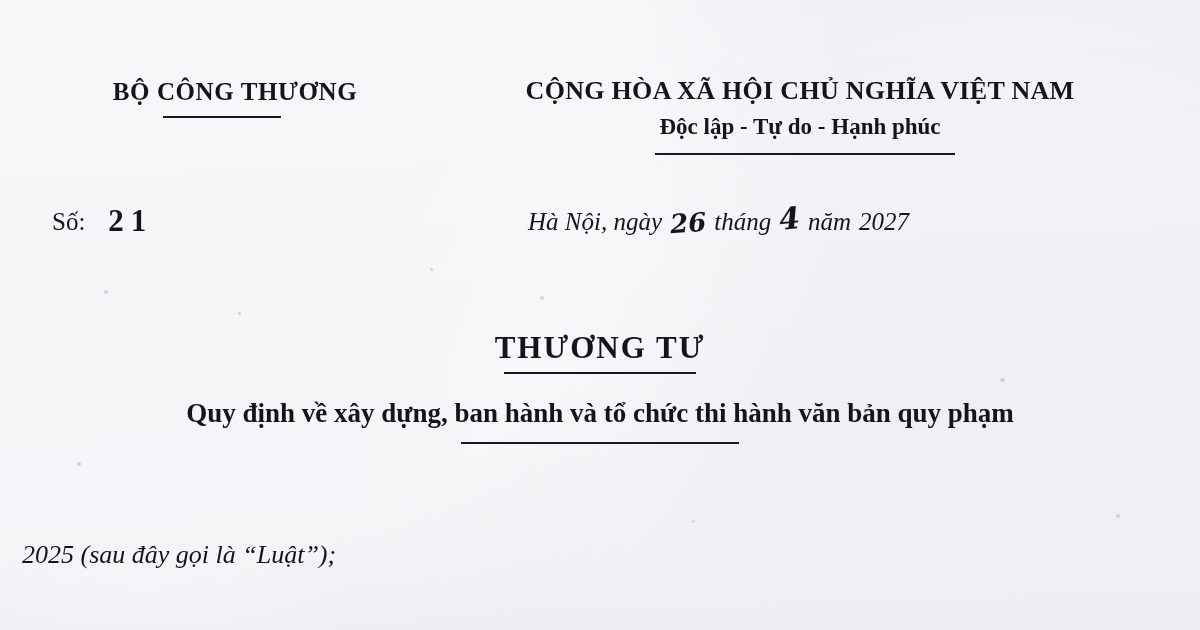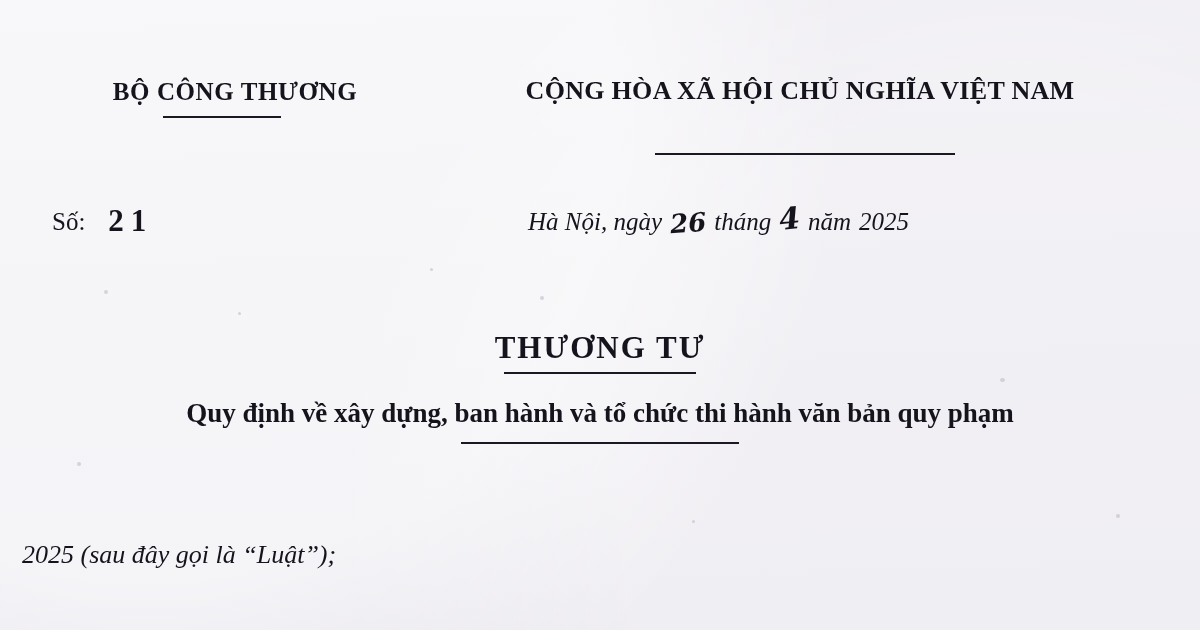--- a/index.html
+++ b/index.html
@@ -196,34 +196,35 @@
   <div class="speck" style="left:77px;   top:462px; width:4px;  height:4px;"></div>
   <div class="speck" style="left:1116px; top:514px; width:4px;  height:4px;"></div>
   <div class="speck" style="left:692px;  top:520px; width:3px;  height:3px;"></div>
   <div class="speck" style="left:430px;  top:268px; width:3px;  height:3px;"></div>
 
   <div class="header">
     <div class="ministry">BỘ CÔNG THƯƠNG</div>
     <div class="ministry-rule"></div>
 
     <div class="country">CỘNG HÒA XÃ HỘI CHỦ NGHĨA VIỆT NAM</div>
+    <div class="motto">Độc lập - Tự do - Hạnh phúc</div>
     <div class="motto-rule"></div>
 
     <div class="number-line">
       <span class="lbl">Số:</span>
       <span class="digits">21</span>
     </div>
 
     <div class="place-date">
       <span>Hà Nội, ngày</span>
       <span class="hand">26</span>
       <span>tháng</span>
       <span class="hand big">4</span>
       <span>năm</span>
-      <span>2025</span>
+      <span>2027</span>
     </div>
   </div>
 
   <div class="title-block">
     <div class="doc-type">THƯƠNG TƯ</div>
     <div class="doc-type-rule"></div>
     <div class="doc-title">
       <div>Quy định về xây dựng, ban hành và tổ chức thi hành văn bản quy phạm</div>
     </div>
     <div class="title-rule"></div>

